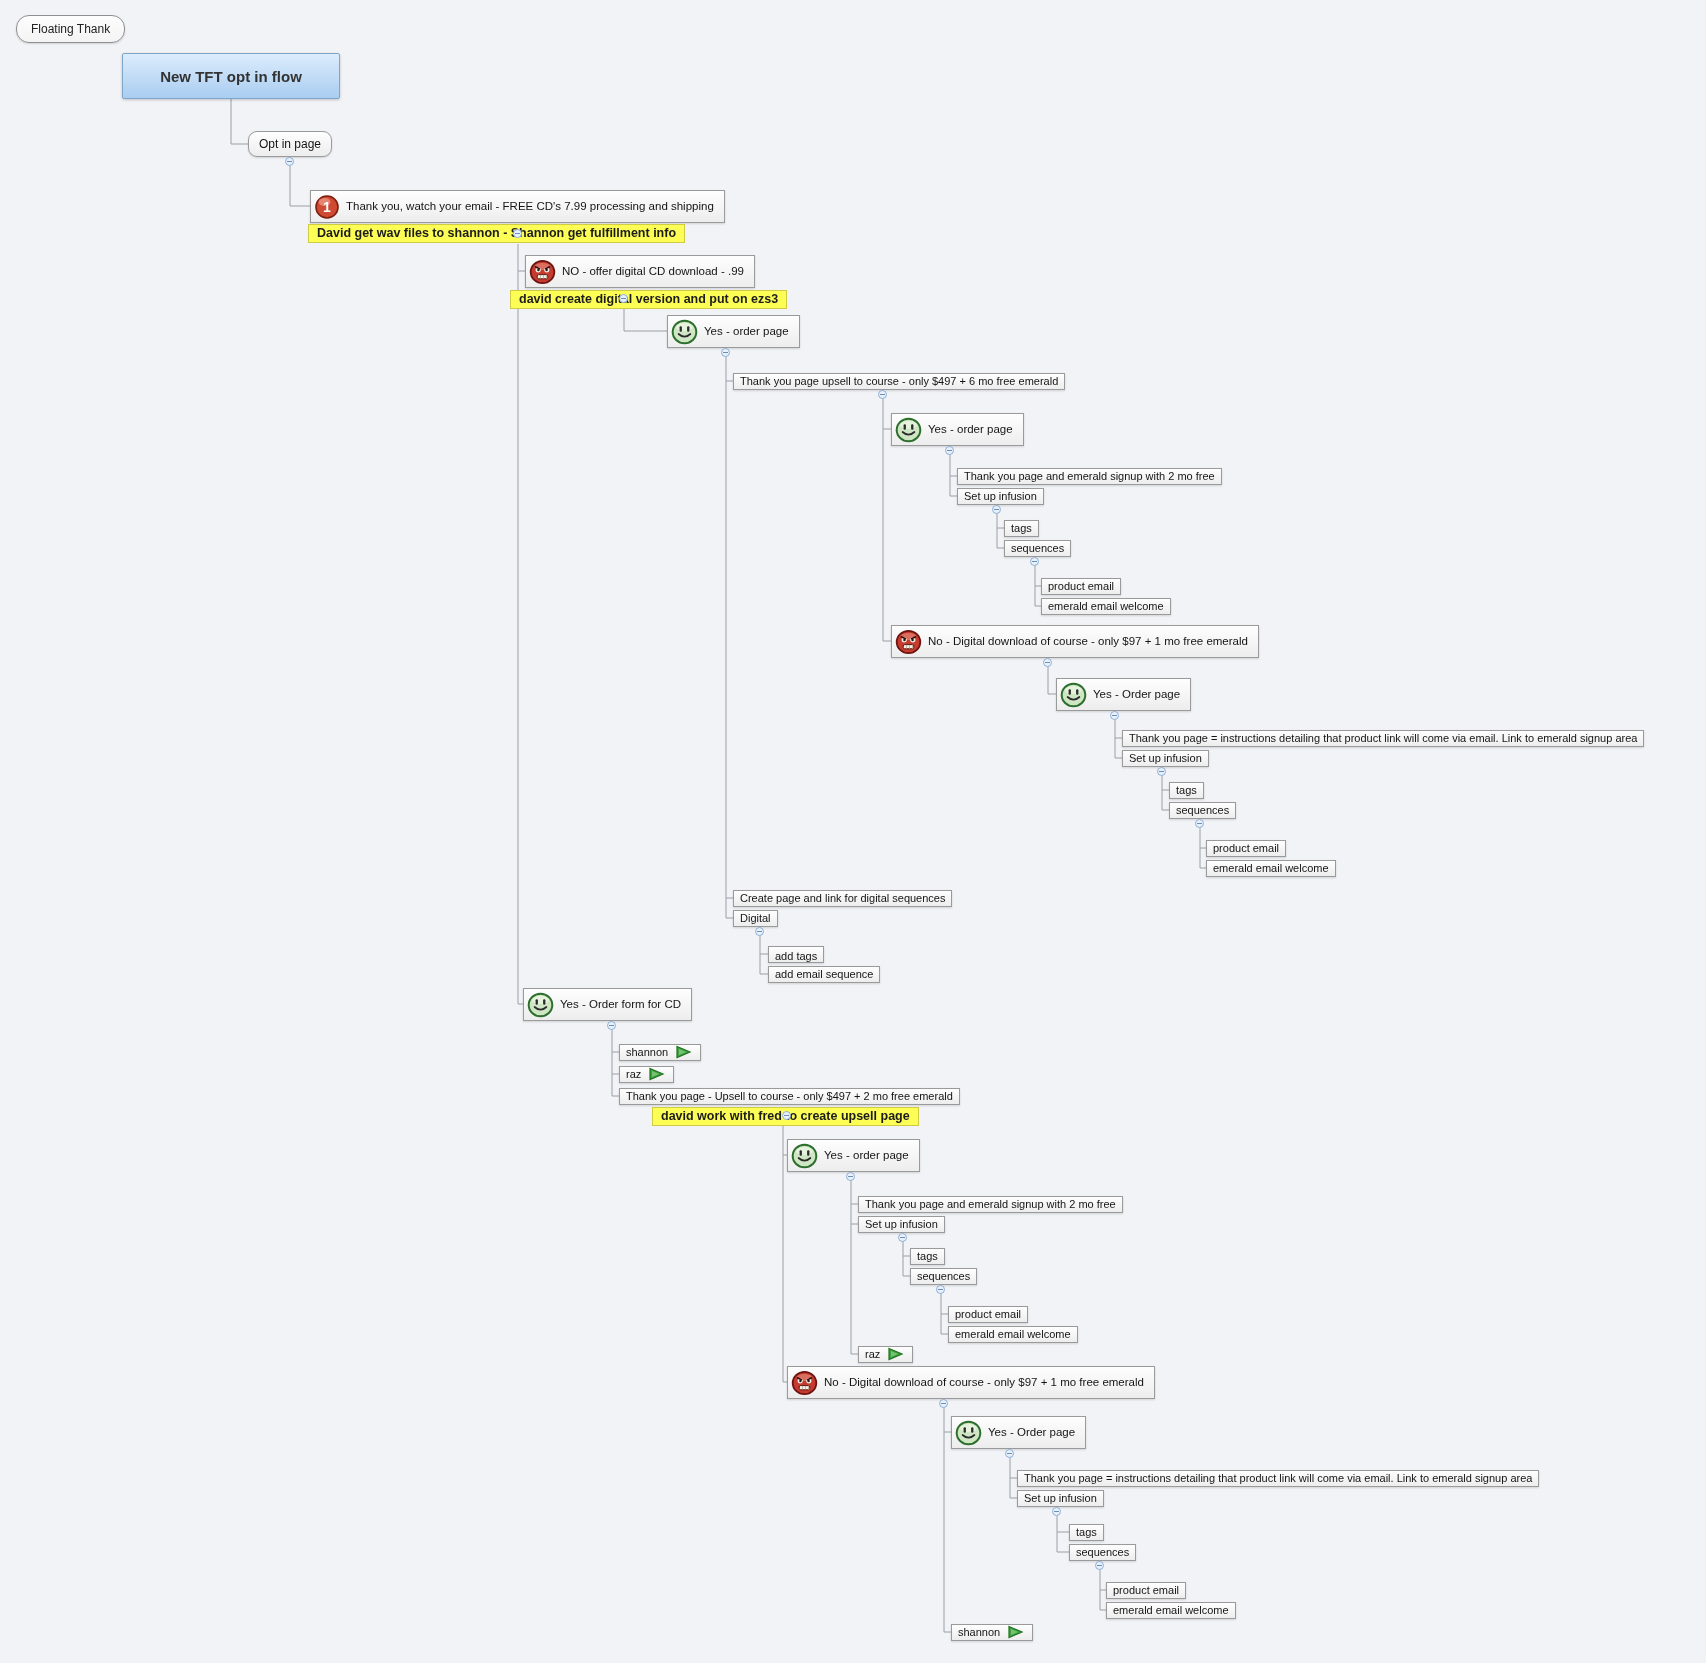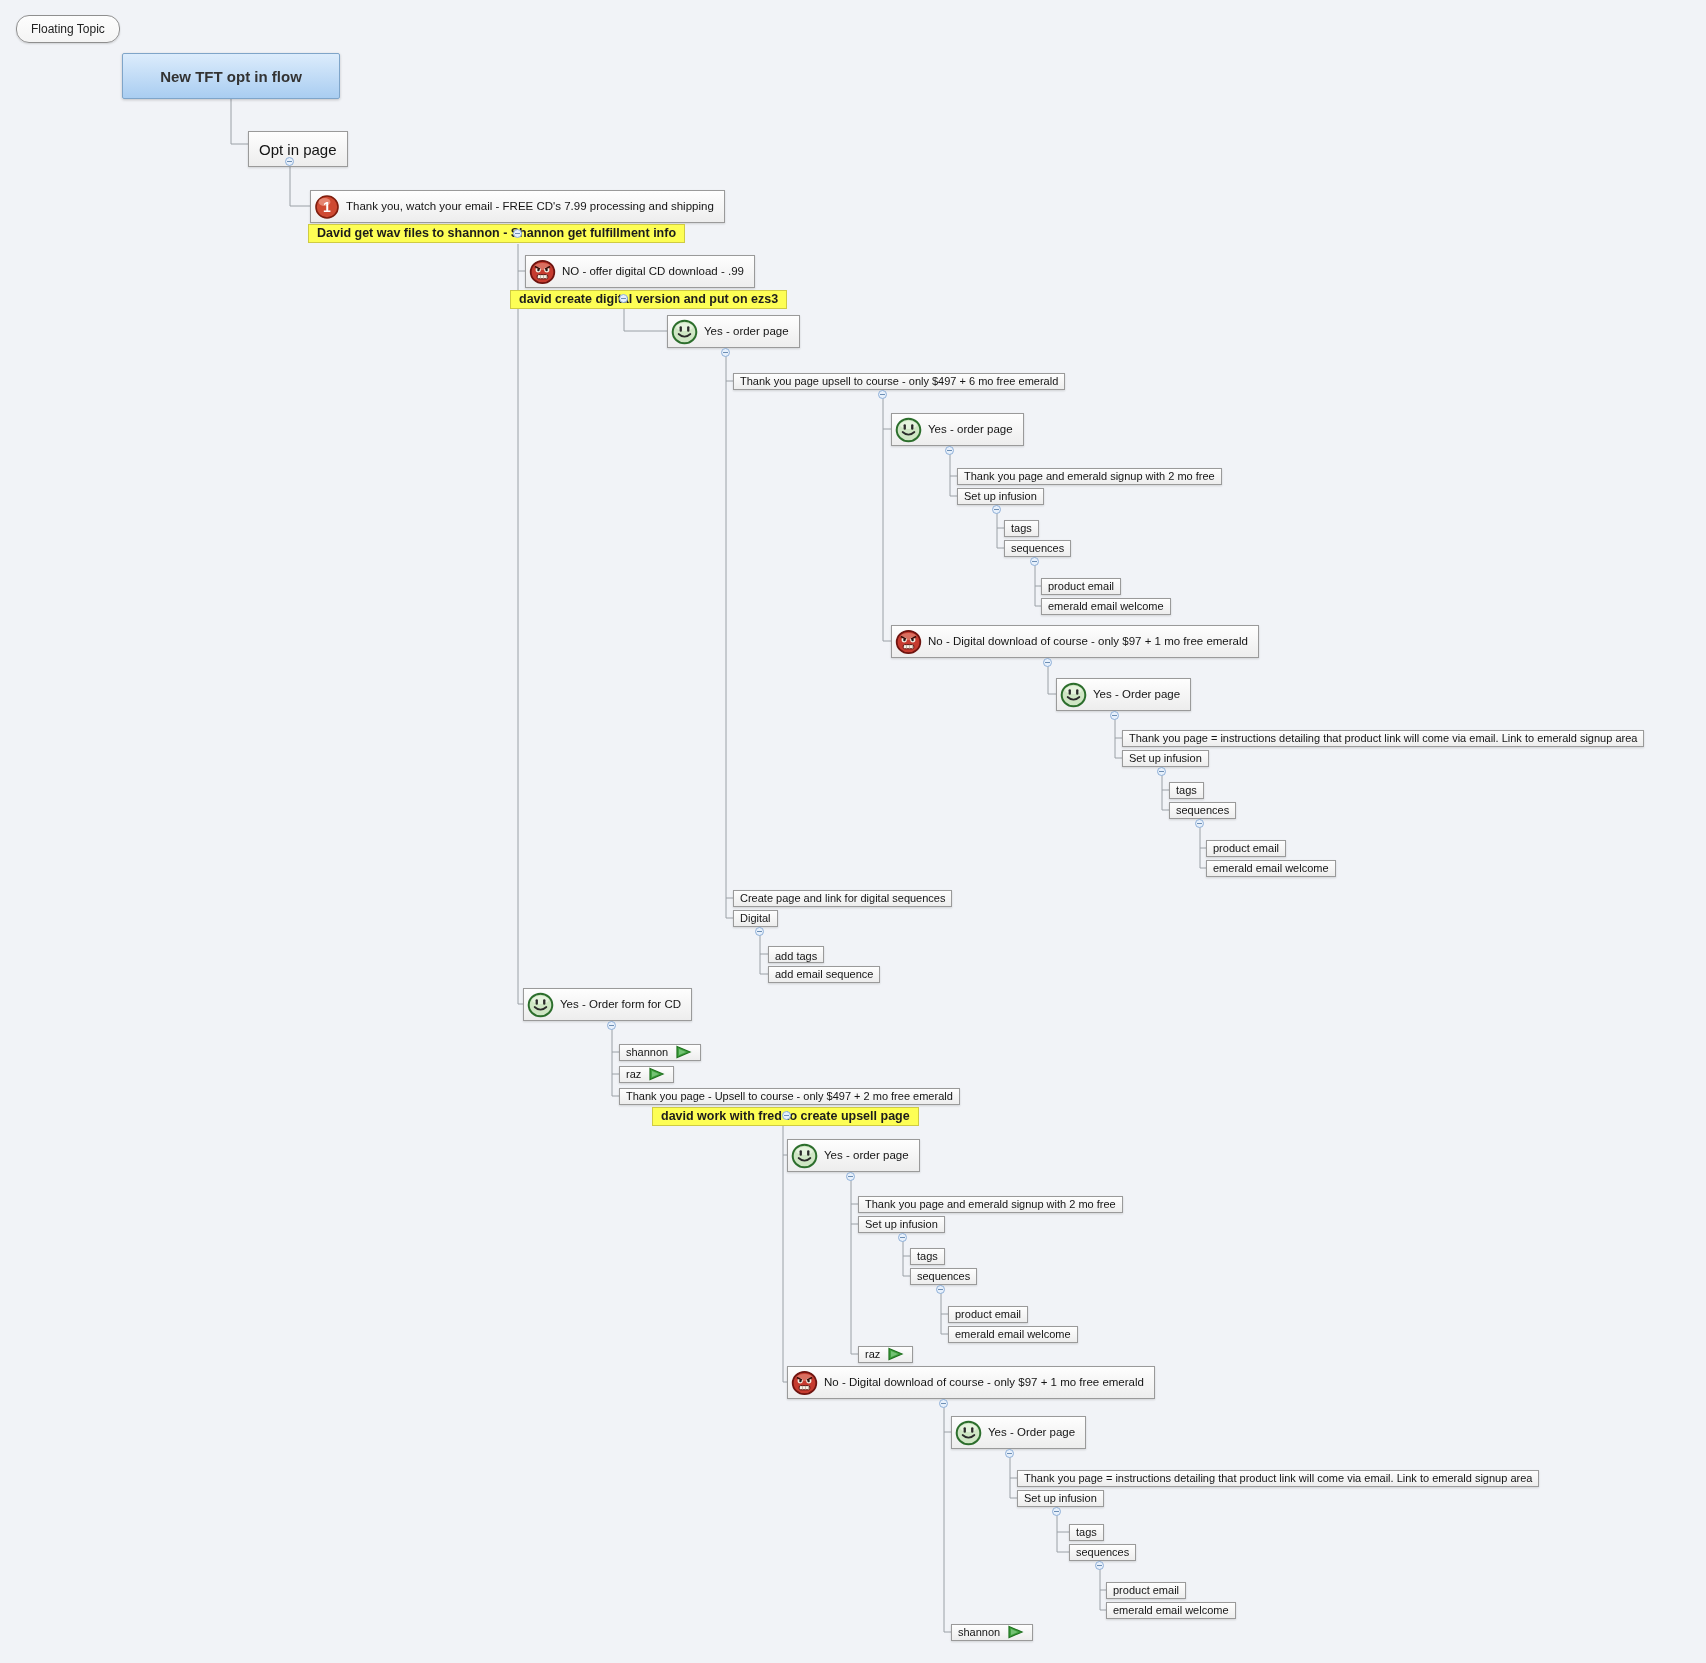--- a/index.html
+++ b/index.html
@@ -22,21 +22,21 @@
     font-size:12.5px;font-weight:600;color:#1c1c1c;box-shadow:none;padding:0 8px;
   }
   .root{
     height:46px;min-width:218px;justify-content:center;
     background:linear-gradient(#dcecfc,#a9cdf1);
     border:1px solid #7fa5c9;border-radius:2px;
     font-size:15px;font-weight:bold;color:#333;
     box-shadow:0 1px 3px rgba(0,0,0,.2);
   }
   .pill{height:28px;border-radius:13px;font-size:12px;padding:0 14px;background:linear-gradient(#fdfdfd,#f4f4f4);border-color:#8f8f8f;color:#222;}
-  .optin{height:36px;font-size:15px;padding:0 10px;}
+  .optin{height:26px;font-size:12px;padding:0 10px;border-radius:9px;}
   .handle{
     position:absolute;z-index:3;width:9px;height:9px;border-radius:50%;
     background:#e7f0fb;border:1px solid #8fb0d8;box-sizing:border-box;
   }
   .handle::after{
     content:"";position:absolute;left:1px;right:1px;top:3px;height:1px;background:#6d8fb5;
   }
 </style>
 </head>
 <body>
@@ -102,21 +102,21 @@
       <path d="M1010 1478 H1017" fill="none" stroke="#9aa0a6" stroke-width="1"></path>
       <path d="M1010 1498 H1017" fill="none" stroke="#9aa0a6" stroke-width="1"></path>
       <path d="M1057 1507 V1552" fill="none" stroke="#9aa0a6" stroke-width="1"></path>
       <path d="M1057 1532 H1069" fill="none" stroke="#9aa0a6" stroke-width="1"></path>
       <path d="M1057 1552 H1069" fill="none" stroke="#9aa0a6" stroke-width="1"></path>
       <path d="M1100 1561 V1610" fill="none" stroke="#9aa0a6" stroke-width="1"></path>
       <path d="M1100 1590 H1106" fill="none" stroke="#9aa0a6" stroke-width="1"></path>
       <path d="M1100 1610 H1106" fill="none" stroke="#9aa0a6" stroke-width="1"></path>
     </svg>
 <div class="node pill" style="left: 16px; top: 15px;">
-      <span>Floating Topic</span>
+      <span>Floating Thank</span>
     </div>
     <div class="node root" style="left: 122px; top: 53px;">
       <span>New TFT opt in flow</span>
     </div>
     <div class="node optin" style="left: 248px; top: 131px;">
       <span>Opt in page</span>
     </div>
     <div class="node icon-node" style="left: 310px; top: 190px;">
       <span class="icon">
         <svg width="26" height="26" viewBox="0 0 26 26">

